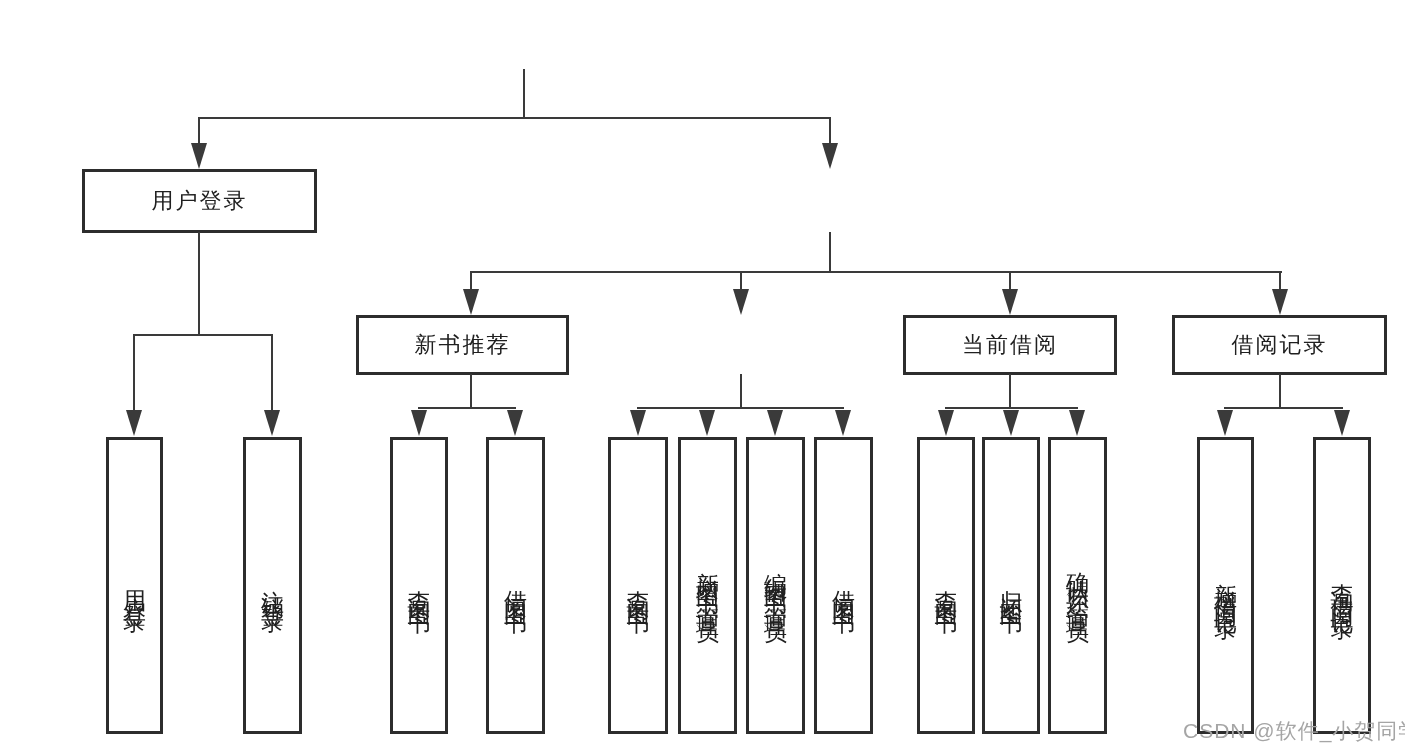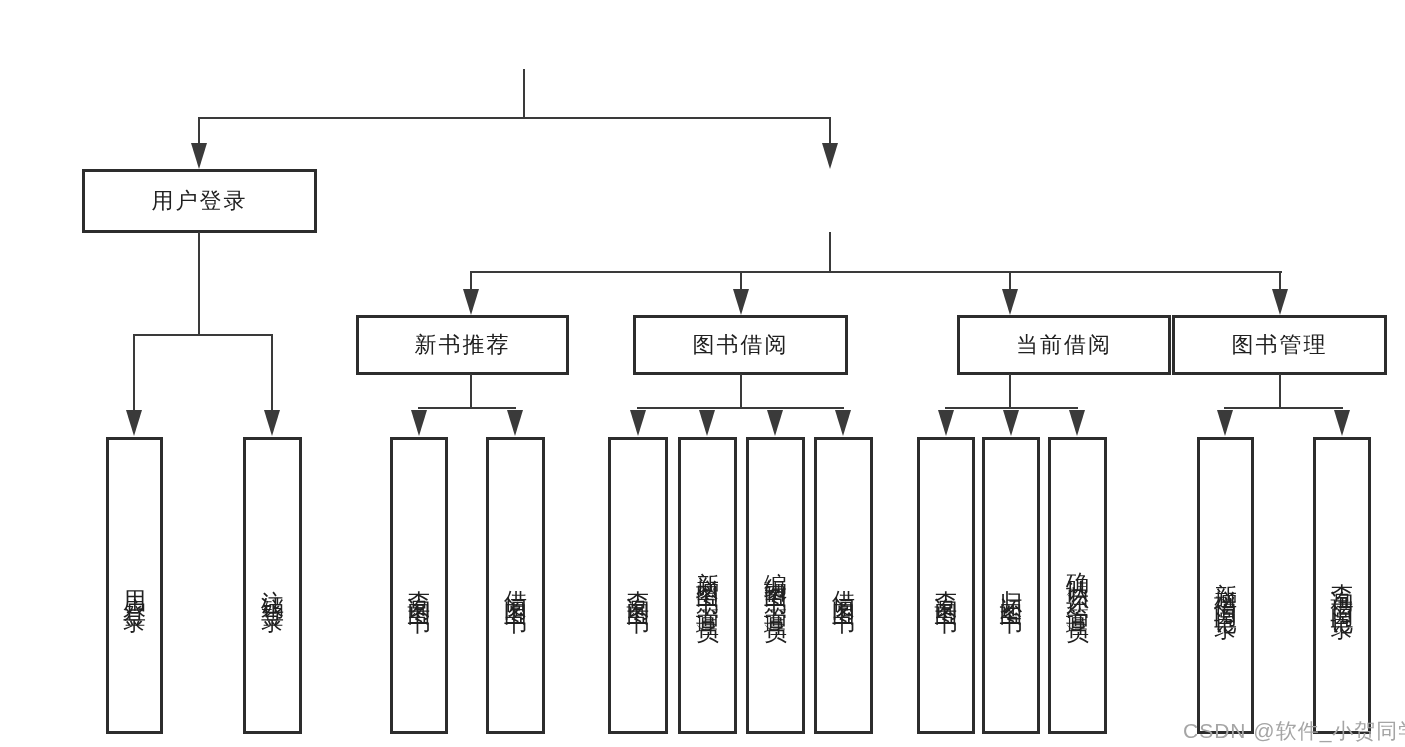--- a/index.html
+++ b/index.html
@@ -92,28 +92,25 @@
   <div class="vline" style="left:740px;top:271px;height:22px"></div>
   <div class="arrow" style="left:733px;top:289px"></div>
   <div class="vline" style="left:1009px;top:271px;height:22px"></div>
   <div class="arrow" style="left:1002px;top:289px"></div>
   <div class="vline" style="left:1279px;top:271px;height:22px"></div>
   <div class="arrow" style="left:1272px;top:289px"></div>
 
   <div class="box" style="left:356px;top:315px;width:213px;height:60px">
     <span>新书推荐</span>
   </div>
-  <div class="box" style="left:633px;top:315px;width:215px;height:60px">
-    <span>图书借阅</span>
-  </div>
-  <div class="box" style="left:957px;top:315px;width:214px;height:60px">
+  <div class="box" style="left:903px;top:315px;width:214px;height:60px">
     <span>当前借阅</span>
   </div>
   <div class="box" style="left:1172px;top:315px;width:215px;height:60px">
-    <span>图书管理</span>
+    <span>借阅记录</span>
   </div>
 
   <div class="vline" style="left:470px;top:374px;height:35px"></div>
   <div class="hline" style="left:418px;top:407px;width:98px"></div>
   <div class="arrow" style="left:411px;top:410px"></div>
   <div class="arrow" style="left:507px;top:410px"></div>
 
   <div class="vline" style="left:740px;top:374px;height:35px"></div>
   <div class="hline" style="left:637px;top:407px;width:207px"></div>
   <div class="arrow" style="left:630px;top:410px"></div>

